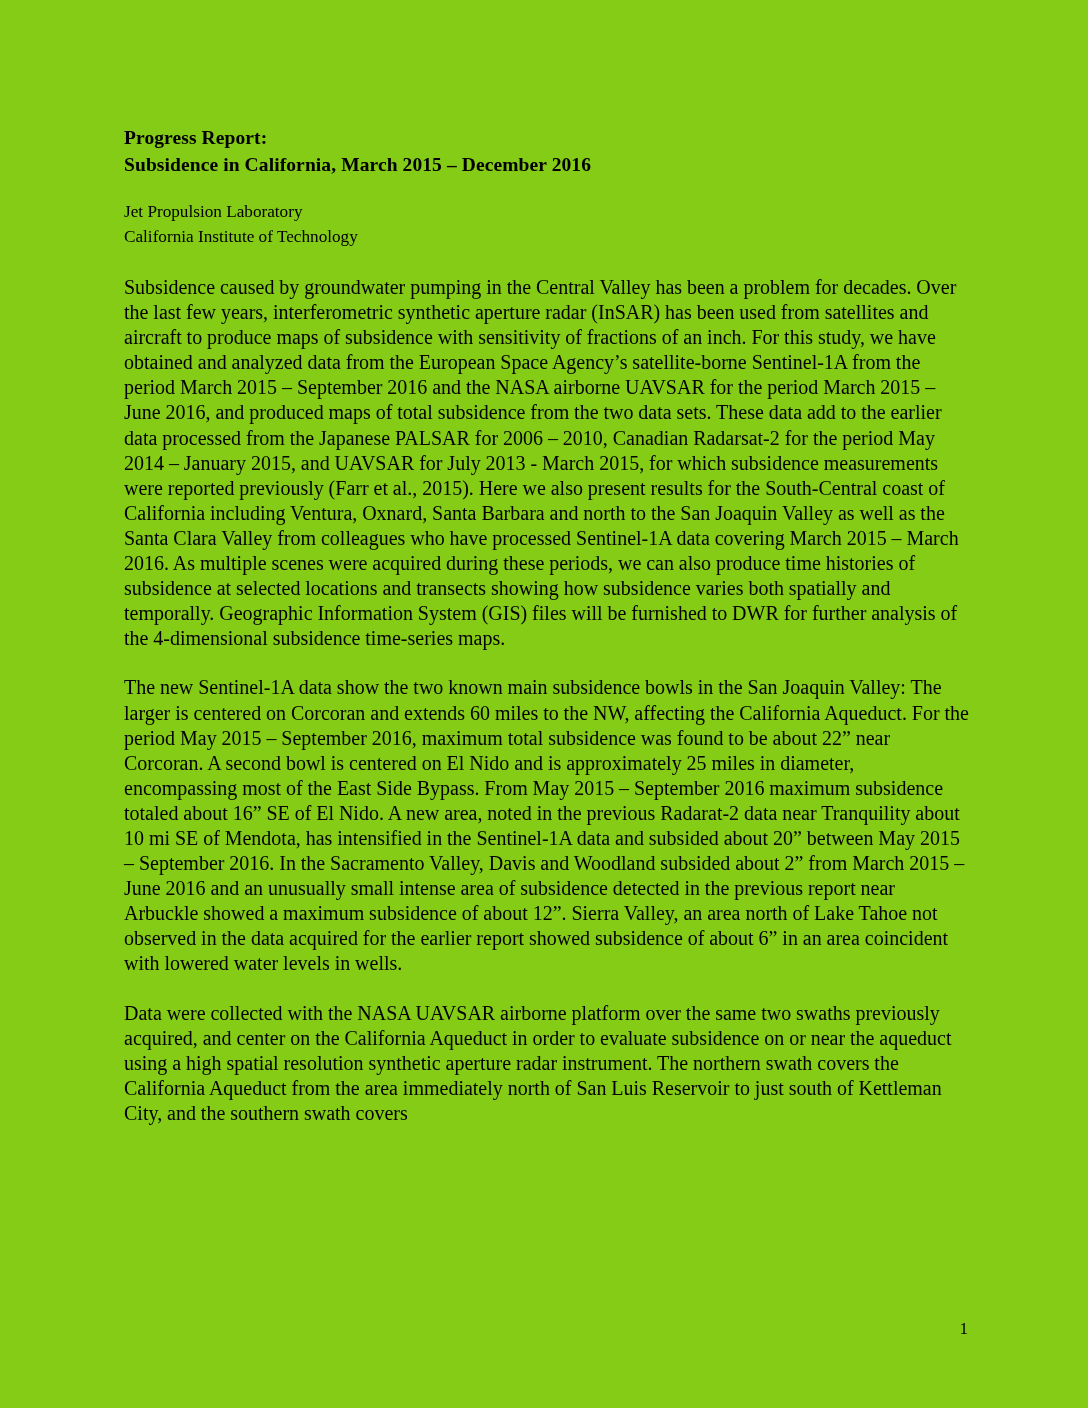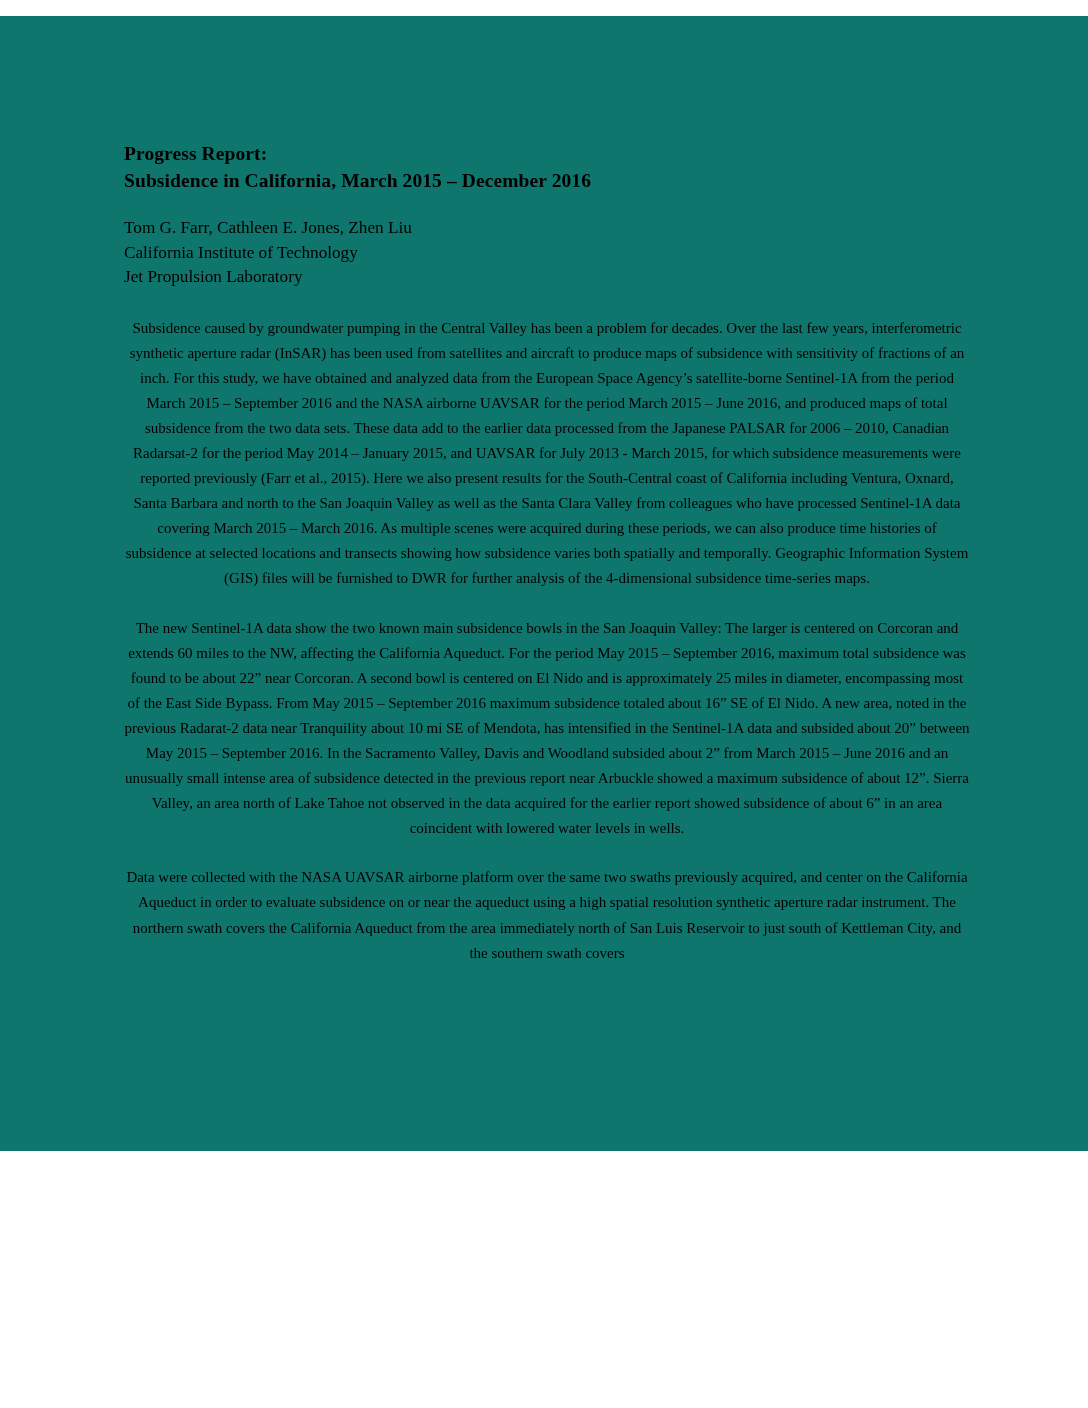--- a/index.html
+++ b/index.html
@@ -10,24 +10,24 @@
   body {
     width: 1088px;
     height: 1408px;
     position: relative;
     font-family: "Liberation Serif", "DejaVu Serif", serif;
     color: #000000;
     -webkit-font-smoothing: antialiased;
   }
   .page {
     position: absolute;
-    left: 0; top: 16px;
+    left: 0; top: 0;
     width: 1088px;
-    height: 1135px;
-    background: #0f766e;
+    height: 1408px;
+    background: #84cc16;
     overflow: hidden;
   }
   .content {
     position: absolute;
     left: 124px;
     top: 124px;
     width: 846px;
   }
   .doc-title {
     font-size: 19.5px;
@@ -49,23 +49,23 @@
     display: block;
   }
   .section-heading {
     margin-top: 51px;
     font-size: 17.2px;
     font-weight: bold;
     line-height: 24px;
   }
   .para {
     margin-top: 24px;
-    font-size: 15px;
+    font-size: 20px;
     line-height: 25.1px;
-    text-align: center;
+    text-align: left;
     white-space: pre-wrap;
     word-spacing: -0.1px;
   }
   .para.first {
     margin-top: 26px;
   }
   .page-number {
     position: absolute;
     left: 0;
     top: 1318px;
@@ -80,23 +80,22 @@
 
 <div class="page">
   <div class="content">
 
     <div class="doc-title">
       <span class="line">Progress Report:</span>
       <span class="line">Subsidence in California, March 2015 – December 2016</span>
     </div>
 
     <div class="authors">
-      <span class="line">Tom G. Farr, Cathleen E. Jones, Zhen Liu</span>
+      <span class="line">Jet Propulsion Laboratory</span>
       <span class="line">California Institute of Technology</span>
-      <span class="line">Jet Propulsion Laboratory</span>
     </div>
 
 
     <p class="para first">Subsidence caused by groundwater pumping in the Central Valley has been a problem for decades. Over the last few years, interferometric synthetic aperture radar (InSAR) has been used from satellites and aircraft to produce maps of subsidence with sensitivity of fractions of an inch. For this study, we have obtained and analyzed data from the European Space Agency’s satellite-borne Sentinel-1A from the period March 2015 – September 2016 and the NASA airborne UAVSAR for the period March 2015 – June 2016, and produced maps of total subsidence from the two data sets. These data add to the earlier data processed from the Japanese PALSAR for 2006 – 2010, Canadian Radarsat-2 for the period May 2014 – January 2015, and UAVSAR for July 2013 - March 2015, for which subsidence measurements were reported previously (Farr et al., 2015). Here we also present results for the South-Central coast of California including Ventura, Oxnard, Santa Barbara and north to the San Joaquin Valley as well as the Santa Clara Valley from colleagues who have processed Sentinel-1A data covering March 2015 – March 2016. As multiple scenes were acquired during these periods, we can also produce time histories of subsidence at selected locations and transects showing how subsidence varies both spatially and temporally. Geographic Information System (GIS) files will be furnished to DWR for further analysis of the 4-dimensional subsidence time-series maps.</p>
     <p class="para">The new Sentinel-1A data show the two known main subsidence bowls in the San Joaquin Valley: The larger is centered on Corcoran and extends 60 miles to the NW, affecting the California Aqueduct. For the period May 2015 – September 2016, maximum total subsidence was found to be about 22” near Corcoran. A second bowl is centered on El Nido and is approximately 25 miles in diameter, encompassing most of the East Side Bypass. From May 2015 – September 2016 maximum subsidence totaled about 16” SE of El Nido. A new area, noted in the previous Radarat-2 data near Tranquility about 10 mi SE of Mendota, has intensified in the Sentinel-1A data and subsided about 20” between May 2015 – September 2016. In the Sacramento Valley, Davis and Woodland subsided about 2” from March 2015 – June 2016 and an unusually small intense area of subsidence detected in the previous report near Arbuckle showed a maximum subsidence of about 12”. Sierra Valley, an area north of Lake Tahoe not observed in the data acquired for the earlier report showed subsidence of about 6” in an area coincident with lowered water levels in wells.</p>
     <p class="para">Data were collected with the NASA UAVSAR airborne platform over the same two swaths previously acquired, and center on the California Aqueduct in order to evaluate subsidence on or near the aqueduct using a high spatial resolution synthetic aperture radar instrument. The northern swath covers the California Aqueduct from the area immediately north of San Luis Reservoir to just south of Kettleman City, and the southern swath covers</p>
 
   </div>
 
   <div class="page-number">1</div>

